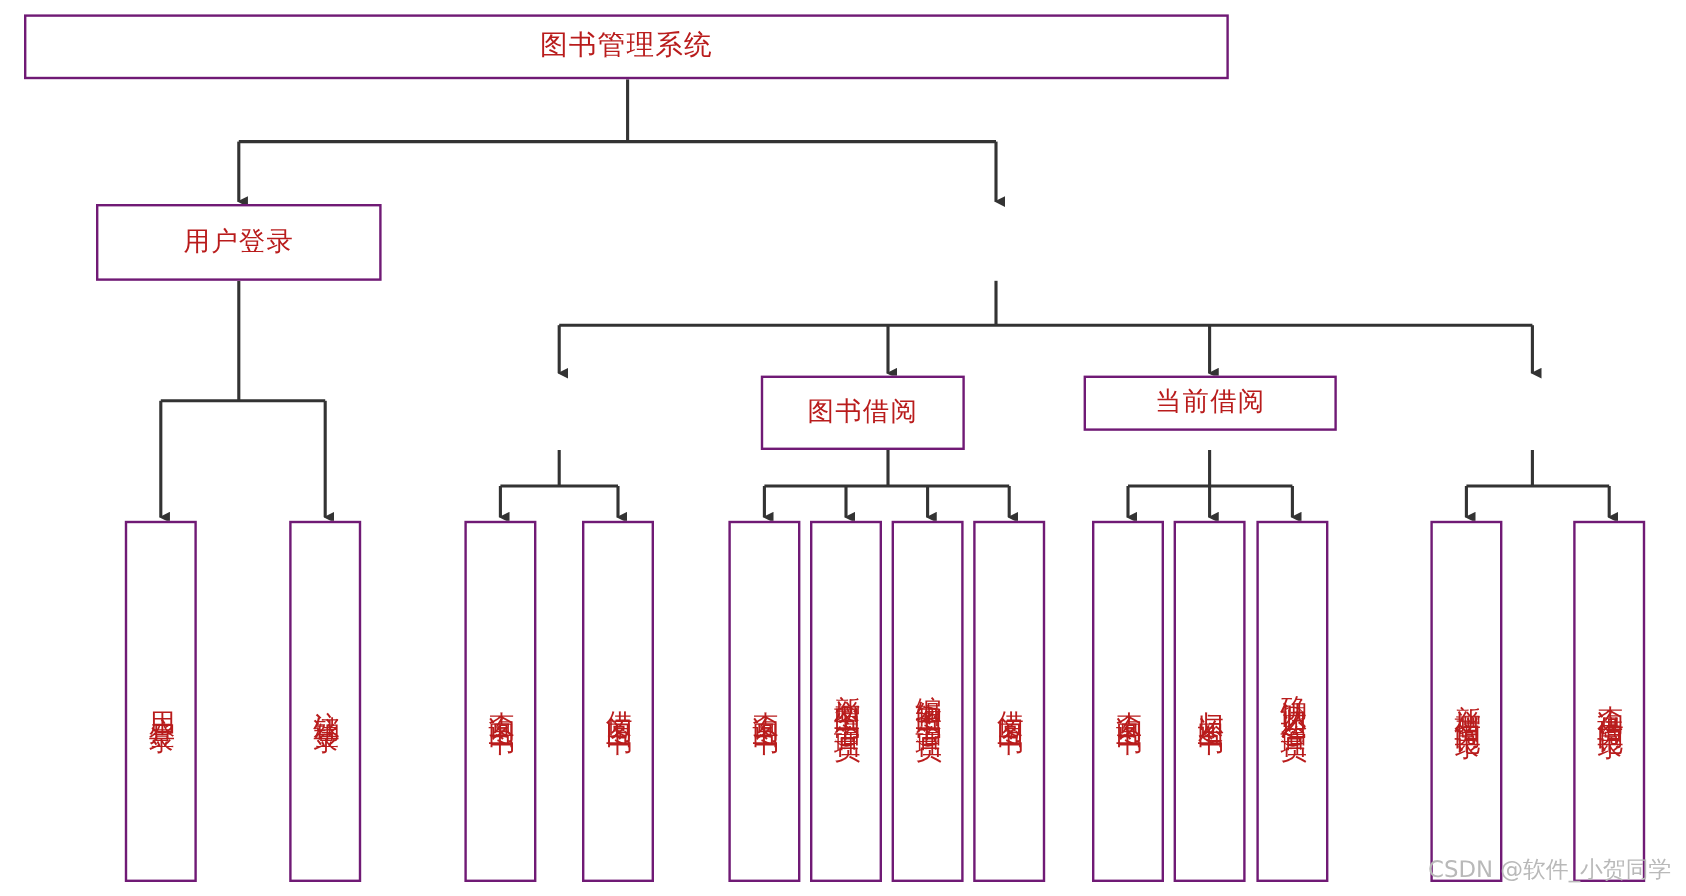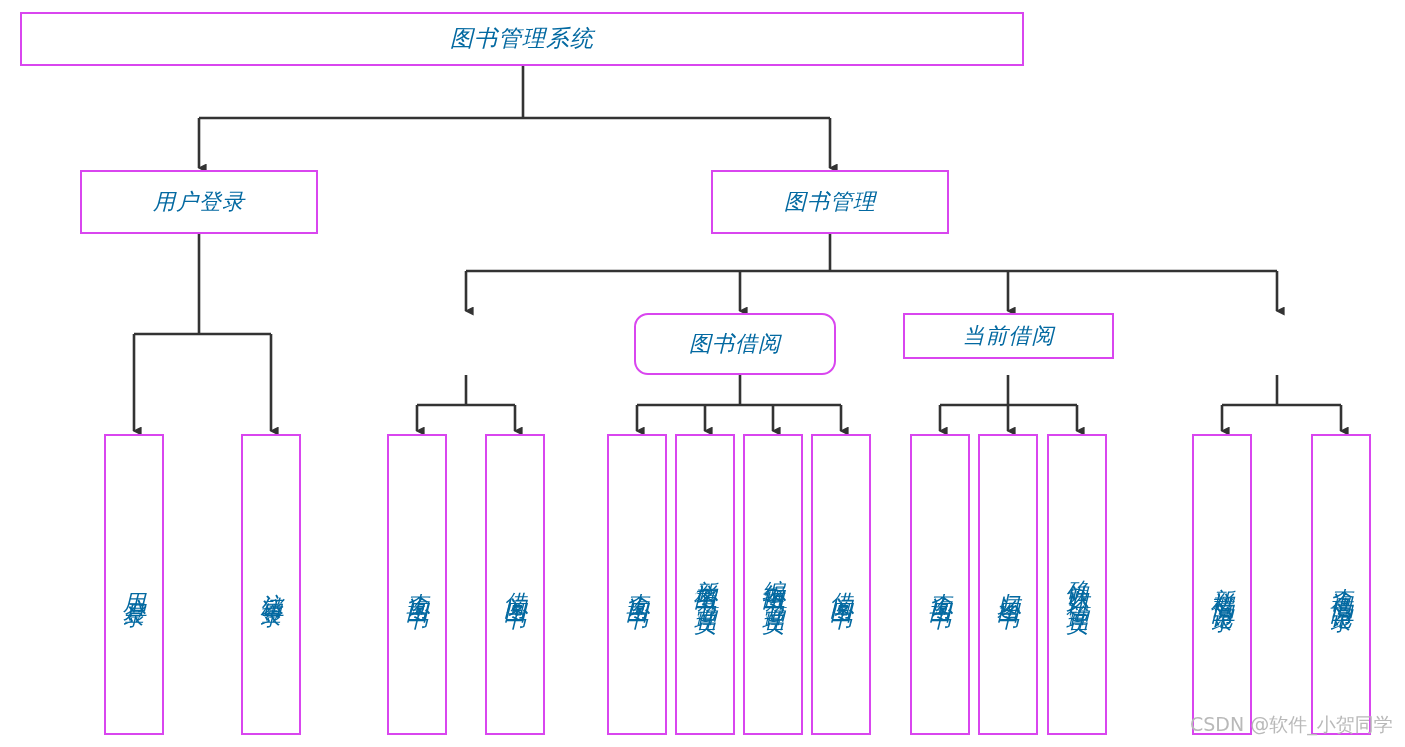--- a/index.html
+++ b/index.html
@@ -23,26 +23,25 @@
     left: 0;
     top: 0;
     width: 1405px;
     height: 747px;
     pointer-events: none;
   }
   .node {
     position: absolute;
     box-sizing: border-box;
     background: #ffffff;
-    border: 2px solid #d946ef;
+    border: 2px solid #701a75;
     display: flex;
     align-items: center;
     justify-content: center;
-    color: #0369a1;
-    font-style: italic;
+    color: #b91c1c;
   }
   .node .label {
     display: block;
     text-align: center;
     line-height: 1.18;
     white-space: pre;
   }
   
   .node.horiz .label {
     font-size: 22px;
@@ -129,26 +128,23 @@
   </svg>
 
   <div class="node horiz root" style="left:20px; top:12px; width:1004px; height:54px;">
     <span class="label">图书管理系统</span>
   </div>
 
   <div class="node horiz" style="left:80px; top:170px; width:238px; height:64px;">
     <span class="label">用户登录</span>
   </div>
 
-  <div class="node horiz" style="left:711px; top:170px; width:238px; height:64px;">
-    <span class="label">图书管理</span>
-  </div>
-
-
-  <div class="node horiz" style="left:634px; top:313px; width:202px; height:62px;border-radius:14px;">
+
+
+  <div class="node horiz" style="left:634px; top:313px; width:170px; height:62px;">
     <span class="label">图书借阅</span>
   </div>
 
   <div class="node horiz" style="left:903px; top:313px; width:211px; height:46px;">
     <span class="label">当前借阅</span>
   </div>
 
 
   <div class="node vert" style="left:104px; top:434px; width:60px; height:301px;">
     <span class="label">用户登录</span>

